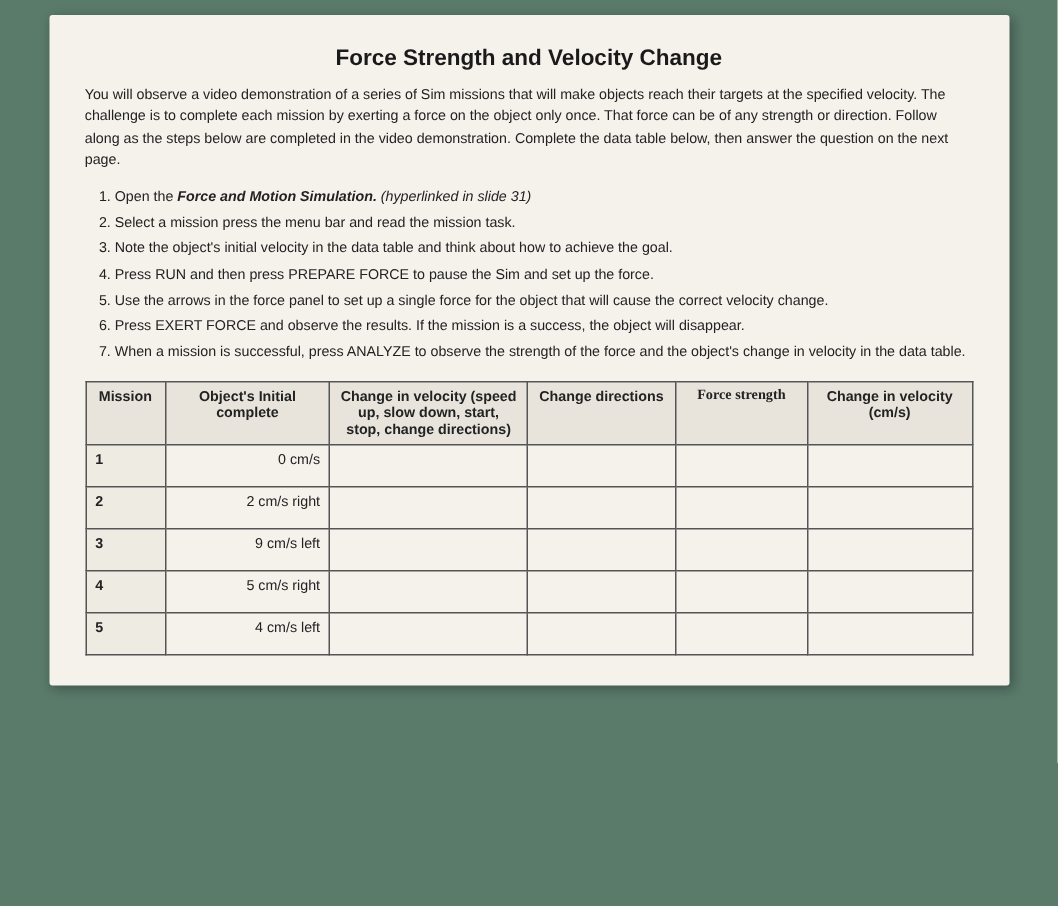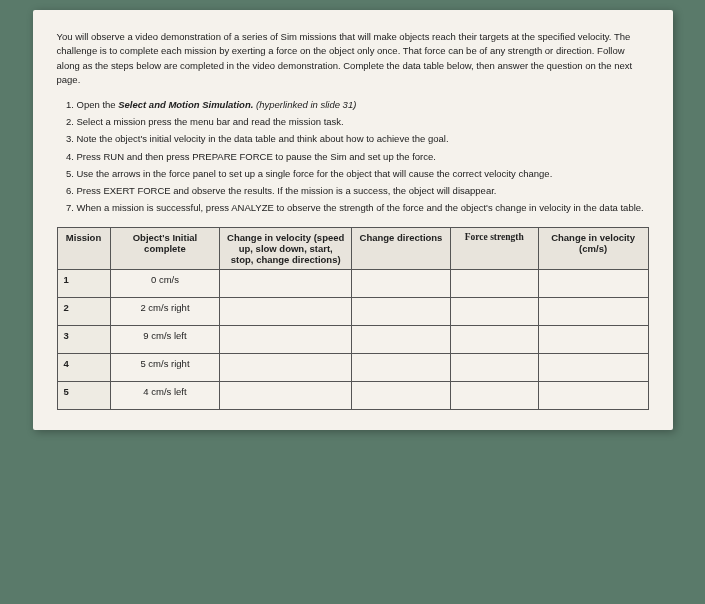--- a/index.html
+++ b/index.html
@@ -92,44 +92,45 @@
     }
 
     table td.mission-num {
       font-weight: bold;
       background: #eeebe3;
       text-align: left;
       width: 32px;
     }
 
     table td.initial-velocity {
-      text-align: center;
+      text-align: right;
       width: 100px;
     }
 
     .col-mission { width: 38px; }
     .col-initial { width: 100px; }
     .col-change { width: 120px; }
     .col-force-dir { width: 90px; }
     .col-force-str { width: 80px; font-family: Liberation Serif, serif; }
     .col-change-vel { width: 100px; }
   </style>
 </head>
 <body>
 
 <div class="page">
 
+  <h1 class="page-title">Force Strength and Velocity Change</h1>
 
   <p class="intro-text">You will observe a video demonstration of a series of Sim missions that will make objects reach their targets at the specified velocity. The challenge is to complete each mission by exerting a force on the object only once. That force can be of any strength or direction. Follow along as the steps below are completed in the video demonstration. Complete the data table below, then answer the question on the next page.</p>
 
   <div class="instructions">
     <ol>
       <li>
         
-        Open the <span class="italic bold">Select and Motion Simulation.</span>
+        Open the <span class="italic bold">Force and Motion Simulation.</span>
         <span class="italic"> (hyperlinked in slide 31)</span>
       </li>
       <li>Select a mission press the menu bar and read the mission task.</li>
       <li>Note the object's initial velocity in the data table and think about how to achieve the goal.</li>
       <li>Press RUN and then press PREPARE FORCE to pause the Sim and set up the force.</li>
       <li>Use the arrows in the force panel to set up a single force for the object that will cause the correct velocity change.</li>
       <li>Press EXERT FORCE and observe the results. If the mission is a success, the object will disappear.</li>
       <li>When a mission is successful, press ANALYZE to observe the strength of the force and the object's change in velocity in the data table.</li>
     </ol>
   </div>

